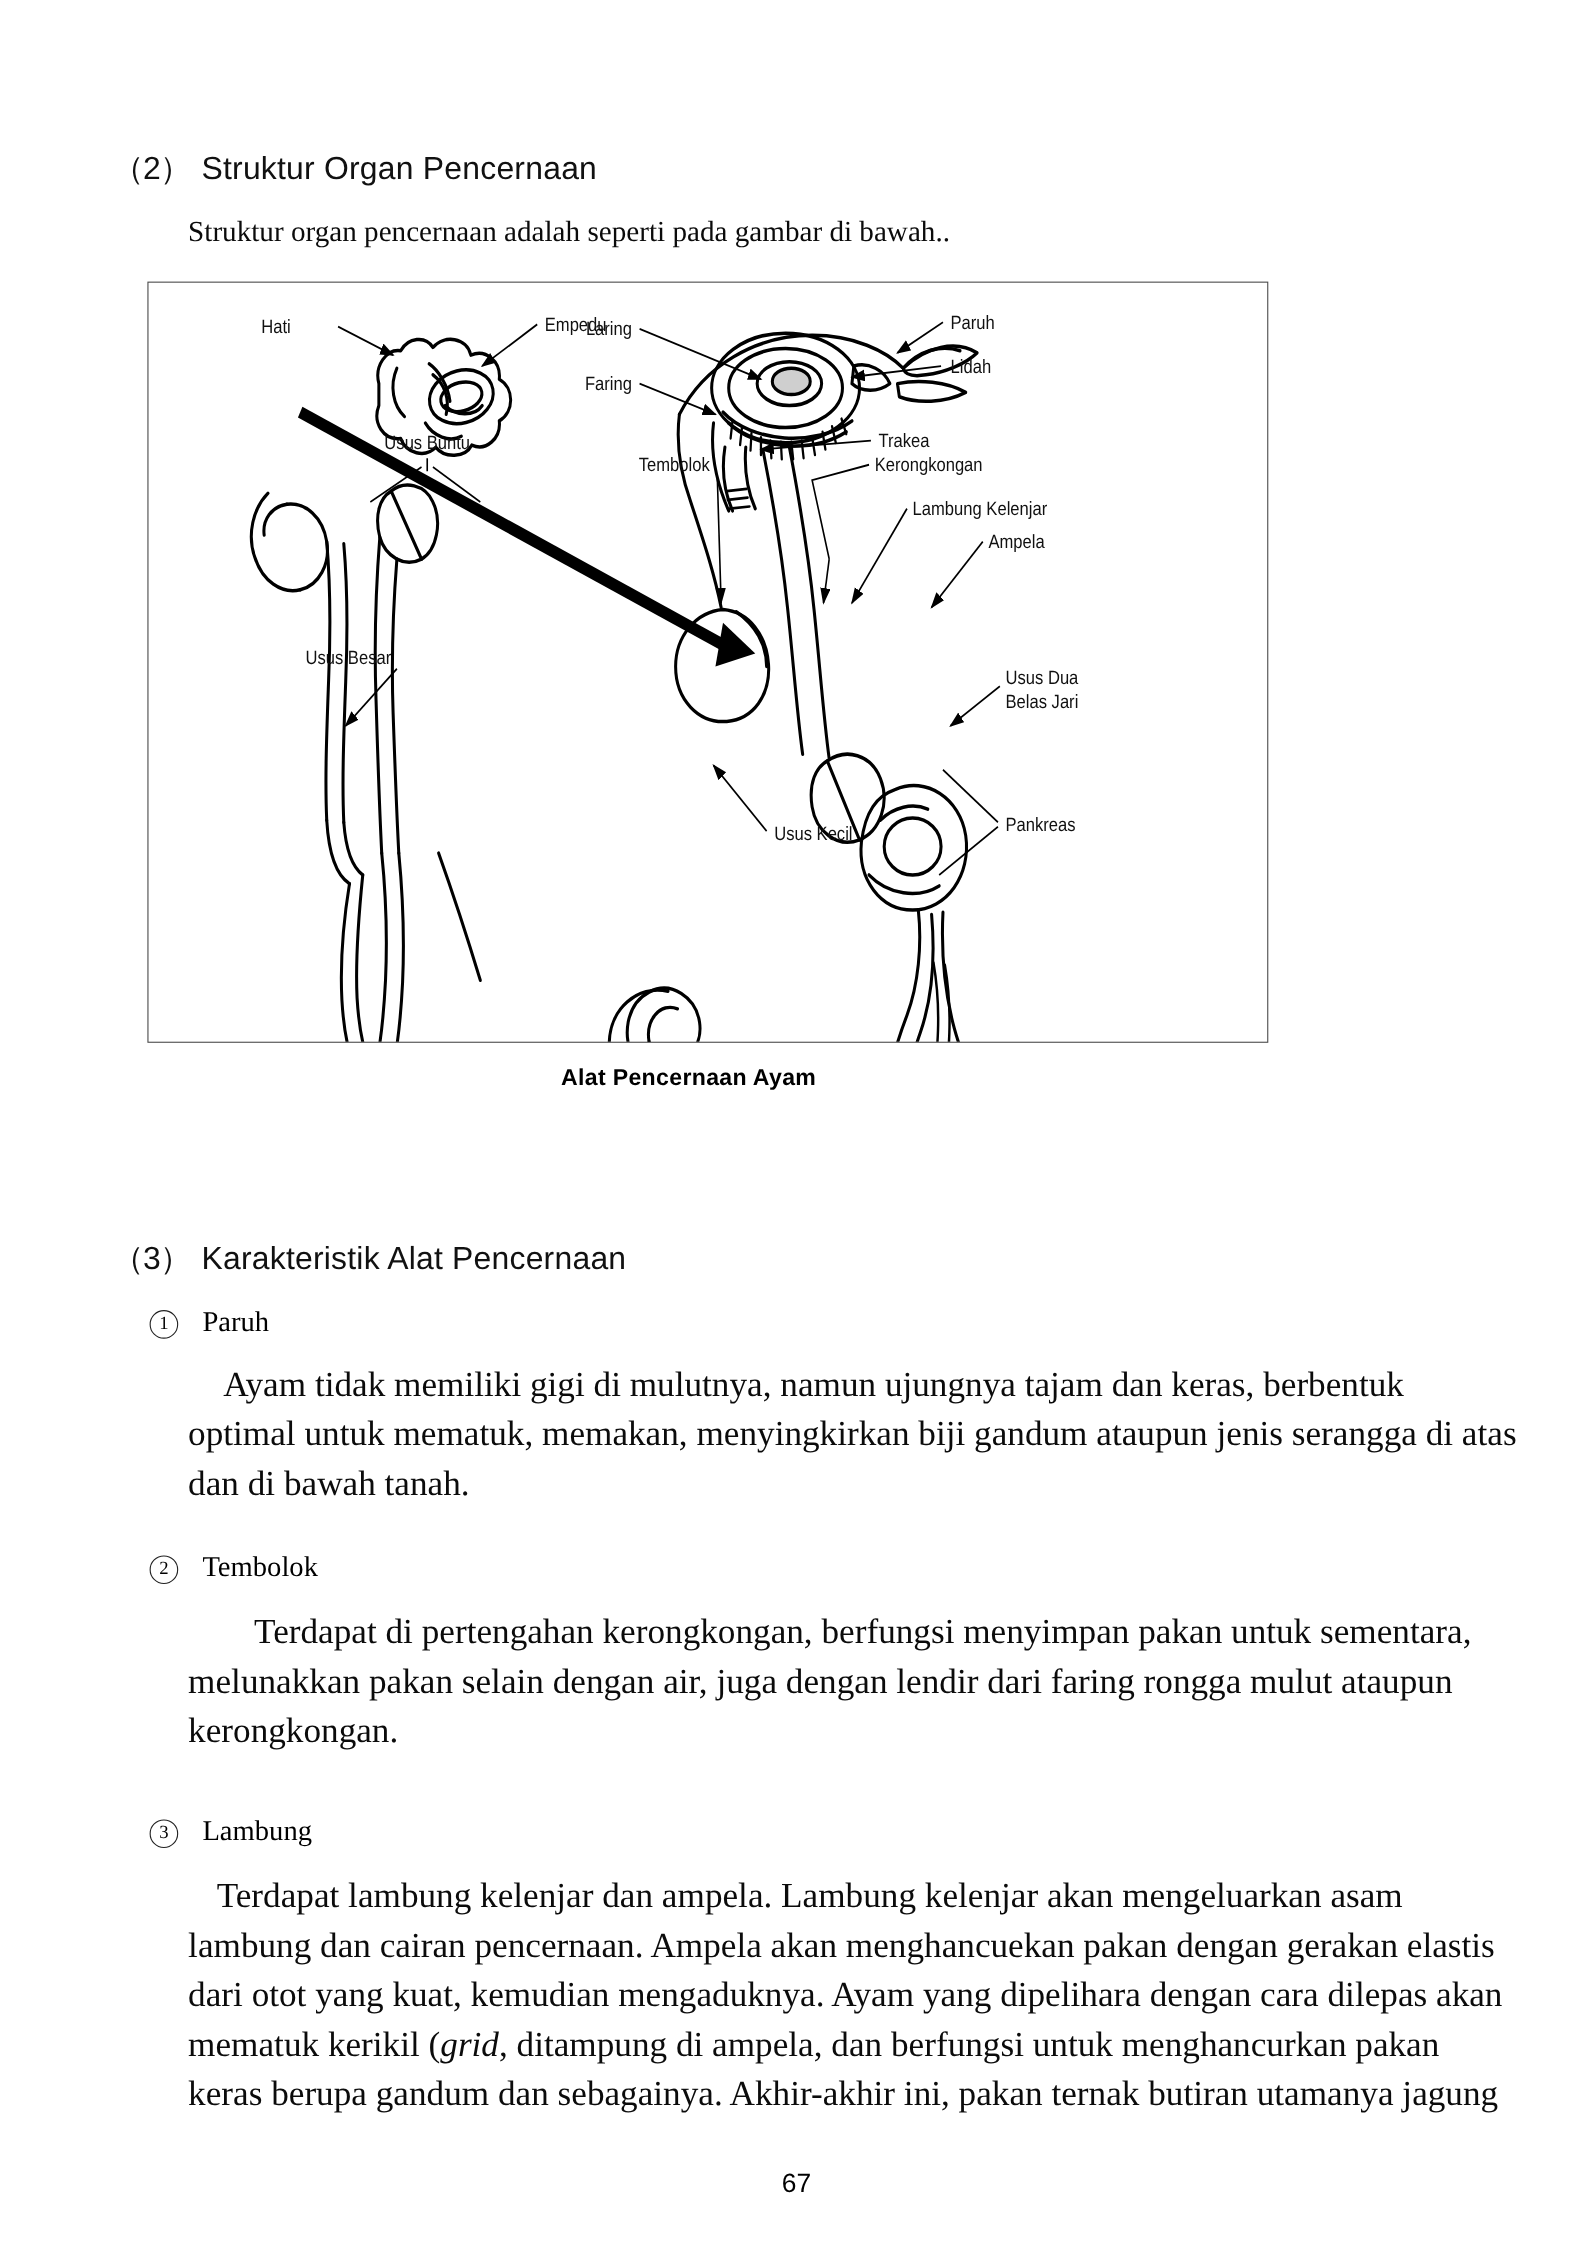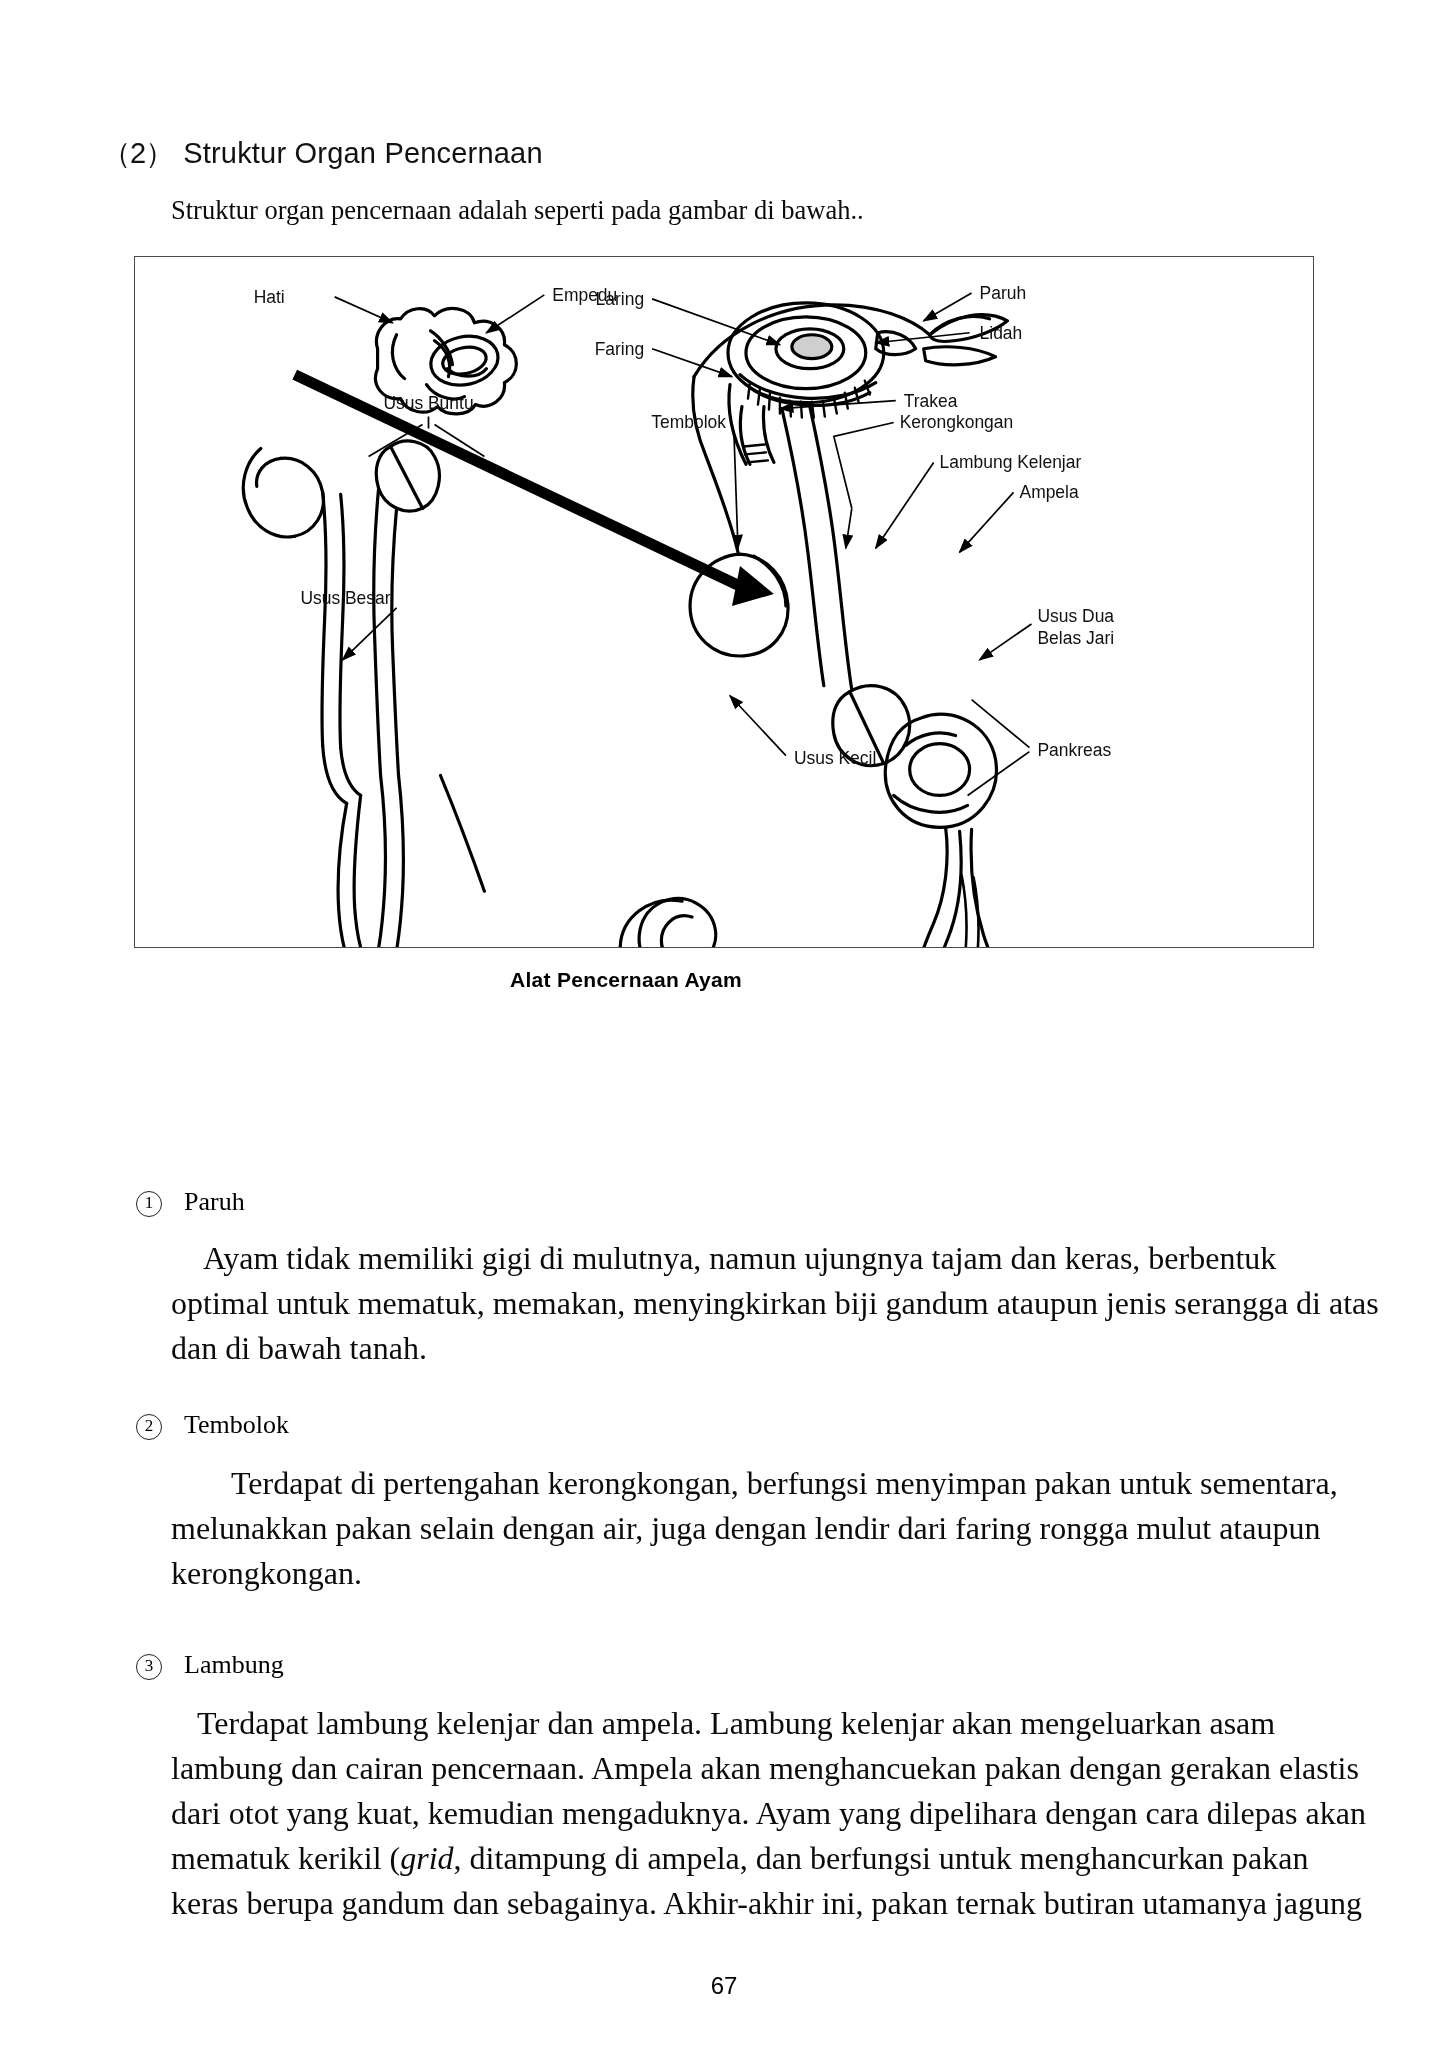--- a/index.html
+++ b/index.html
@@ -74,21 +74,21 @@
   }
   .item-head .itext {
     margin-left: 22px;
   }
 
   
   .figure-box {
     position: absolute;
     left: 134px;
     top: 256px;
-    width: 1180px;
+    width: 1019px;
     height: 692px;
     border: 1.5px solid #4a4a4a;
     background: #fff;
     box-sizing: border-box;
   }
   .figure-svg { position:absolute; left:0; top:0; width:100%; height:100%; }
   .fig-caption {
     position: absolute;
     top: 968px;
     left: 0;
@@ -322,20 +322,23 @@
       <text class="diaglbl" x="904" y="366">Usus Dua</text>
       <text class="diaglbl" x="904" y="388">Belas Jari</text>
       <text class="diaglbl" x="904" y="500">Pankreas</text>
       <text class="diaglbl" x="660" y="508">Usus Kecil</text>
       <text class="diaglbl" x="190" y="740" text-anchor="end">Kloaka</text>
     </svg>
   </div>
 
   <div class="fig-caption">Alat Pencernaan Ayam</div>
 
+  <div class="section-heading" style="left:102px; top:1125px;">
+    <span class="num">（3）</span><span class="htext">Karakteristik Alat Pencernaan</span>
+  </div>
 
   <div class="item-head" style="left:136px; top:1187px;">
     <span class="circnum">1</span><span class="itext">Paruh</span>
   </div>
   <div class="body-line" style="left:203px; top:1240px;">Ayam  tidak  memiliki  gigi  di  mulutnya,  namun  ujungnya  tajam  dan  keras,  berbentuk</div>
   <div class="body-line" style="left:171px; top:1285px;">optimal untuk mematuk, memakan, menyingkirkan biji gandum ataupun jenis serangga di atas</div>
   <div class="body-line" style="left:171px; top:1330px;">dan di bawah tanah.</div>
 
   <div class="item-head" style="left:136px; top:1410px;">
     <span class="circnum">2</span><span class="itext">Tembolok</span>

